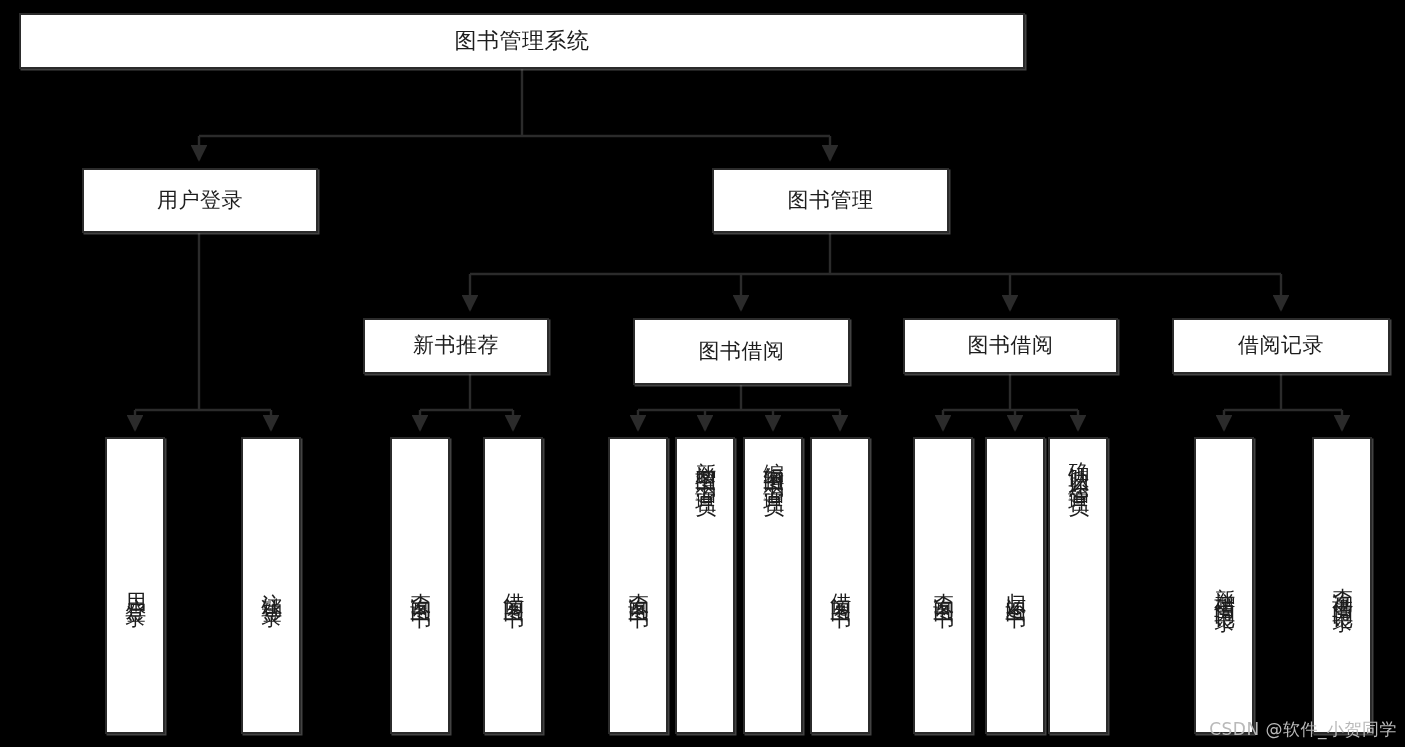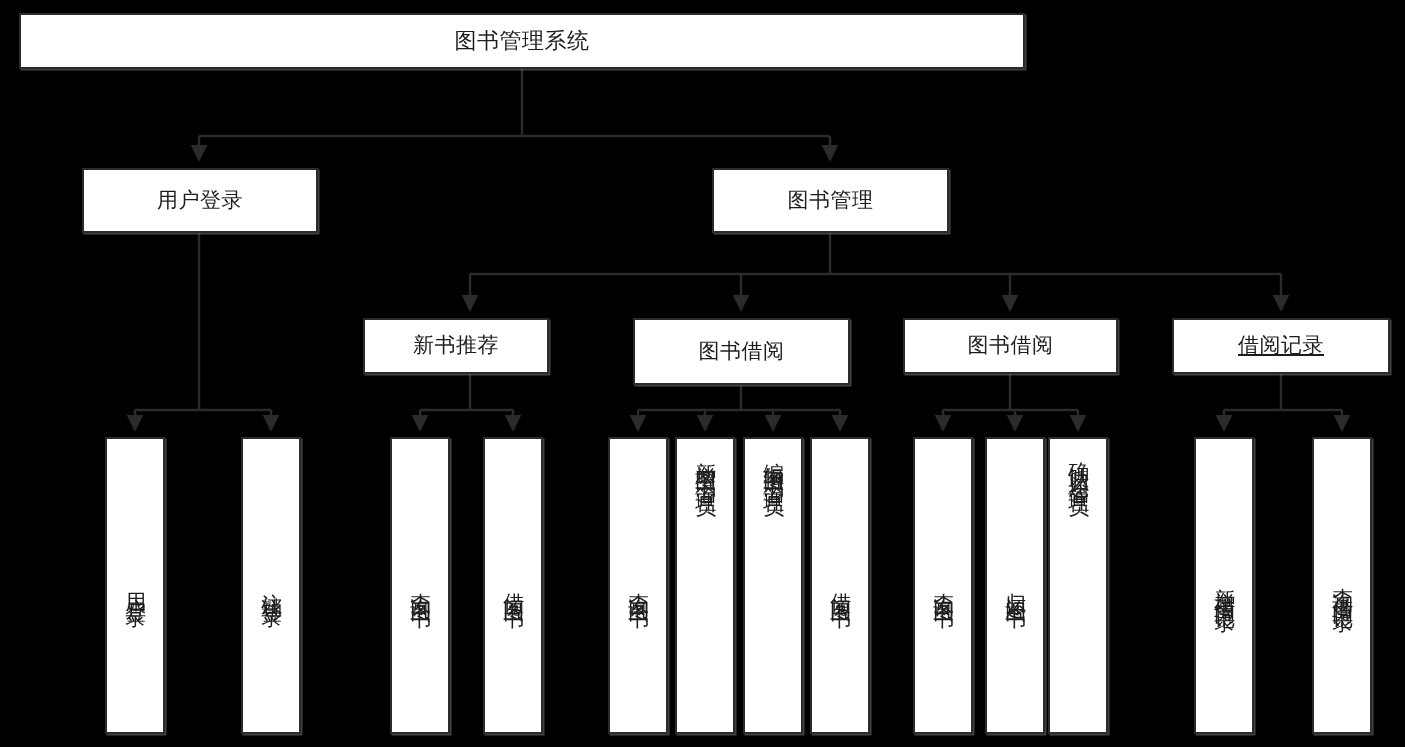--- a/index.html
+++ b/index.html
@@ -154,21 +154,21 @@
 
   <div class="node h" style="left:363px; top:318px; width:186px; height:56px;">
     <span class="label">新书推荐</span>
   </div>
   <div class="node h" style="left:633px; top:318px; width:217px; height:67px;">
     <span class="label">图书借阅</span>
   </div>
   <div class="node h" style="left:903px; top:318px; width:215px; height:56px;">
     <span class="label">图书借阅</span>
   </div>
-  <div class="node h" style="left:1172px; top:318px; width:218px; height:56px;text-decoration:underline;">
+  <div class="node h" style="left:1172px; top:318px; width:218px; height:56px;">
     <span class="label">借阅记录</span>
   </div>
 
   <div class="node v mid" style="left:105px; top:437px; width:60px; height:297px;">
     <span class="label">用户登录</span>
   </div>
   <div class="node v mid" style="left:241px; top:437px; width:60px; height:297px;">
     <span class="label">注销登录</span>
   </div>
 
@@ -202,13 +202,14 @@
     <span class="label">确认归还（管理员）</span>
   </div>
 
   <div class="node v mid" style="left:1194px; top:437px; width:60px; height:297px;">
     <span class="label">新增借阅记录</span>
   </div>
   <div class="node v mid" style="left:1312px; top:437px; width:60px; height:297px;">
     <span class="label">查询借阅记录</span>
   </div>
 
+  <div id="watermark">CSDN @软件_小贺同学</div>
 </div>
 
 </body></html>

